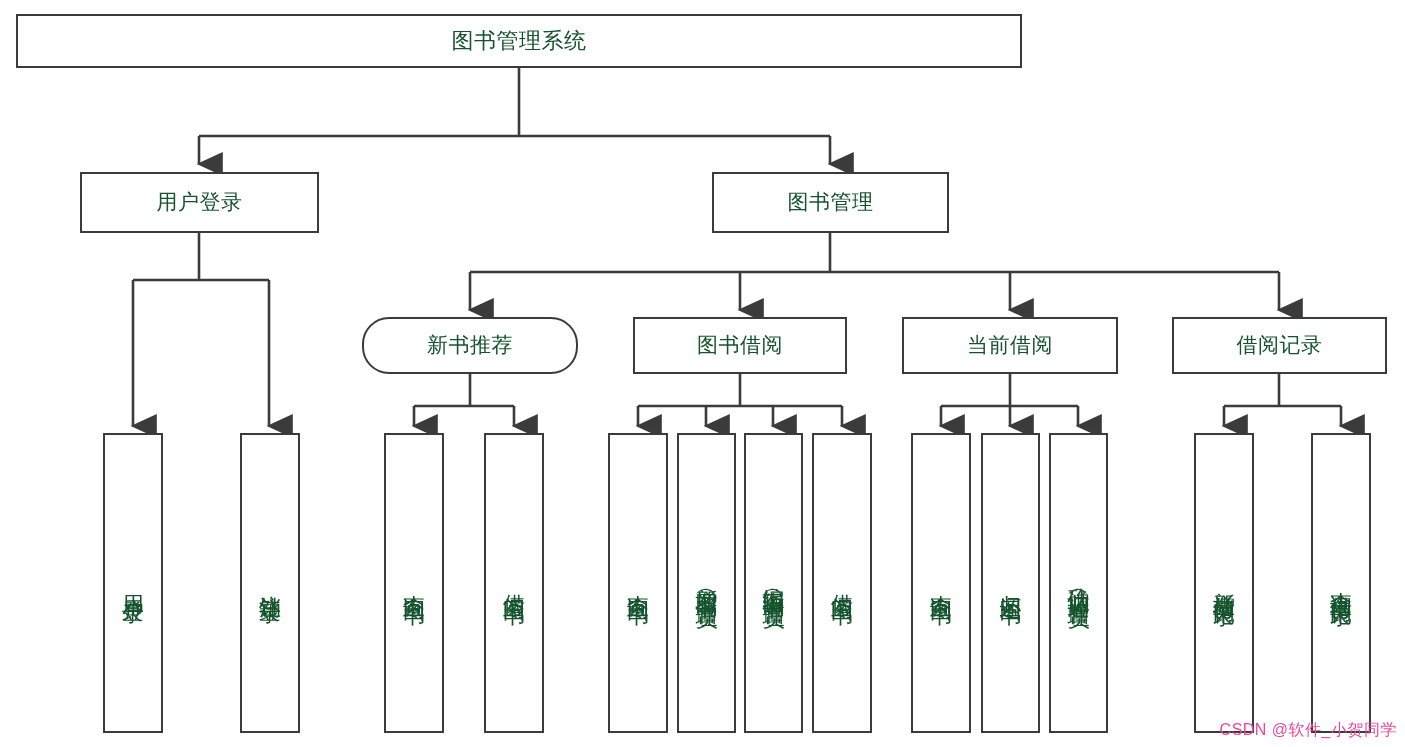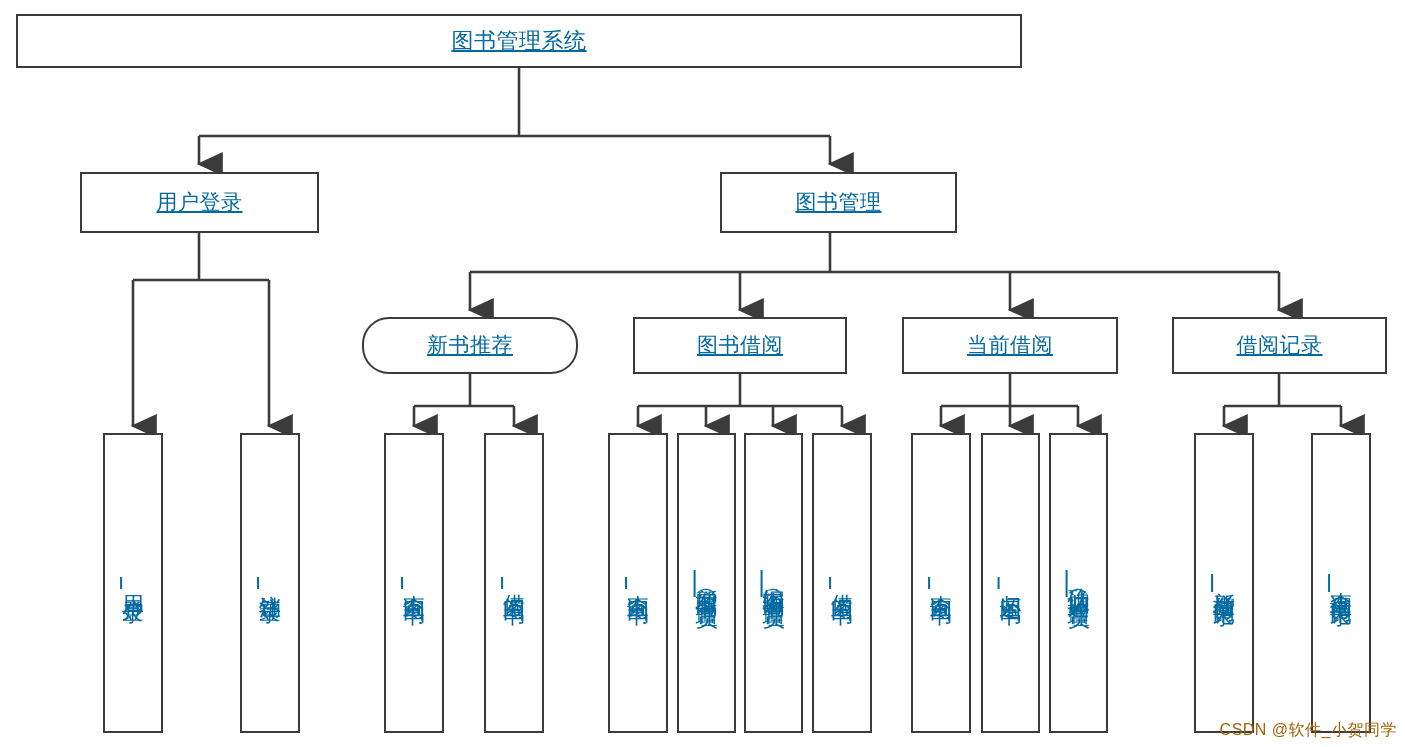--- a/index.html
+++ b/index.html
@@ -15,23 +15,22 @@
   svg.wires{position:absolute;left:0;top:0;width:1405px;height:747px;pointer-events:none;}
 
   .node{
     position:absolute;
     box-sizing:border-box;
     background:#ffffff;
     border:2px solid #3b3b3b;
     display:flex;
     align-items:center;
     justify-content:center;
-    color:#0369a1;
+    color:#14532d;
     z-index:2;
-    text-decoration:underline;
   }
   .node .lbl{
     display:block;
     line-height:1.15;
     white-space:pre;
     letter-spacing:0.5px;
   }
 
   
   .h-node .lbl{font-size:21px;}
@@ -51,21 +50,21 @@
     letter-spacing:3px;
     white-space:nowrap;
     max-height:280px;
   }
 
   .watermark{
     position:absolute;
     right:8px;
     bottom:6px;
     font-size:16px;
-    color:#a16207;
+    color:#ec4899;
     letter-spacing:0.5px;
     z-index:5;
     white-space:nowrap;
   }
 </style>
 </head>
 <body>
 
 <div id="canvas">
 
@@ -120,21 +119,21 @@
     </g>
   </svg>
 
   <div class="node h-node root" style="left:16px;top:14px;width:1006px;height:54px;">
     <span class="lbl">图书管理系统</span>
   </div>
 
   <div class="node h-node" style="left:80px;top:172px;width:239px;height:61px;">
     <span class="lbl">用户登录</span>
   </div>
-  <div class="node h-node" style="left:712px;top:172px;width:237px;height:61px;margin-left:8px;">
+  <div class="node h-node" style="left:712px;top:172px;width:237px;height:61px;">
     <span class="lbl">图书管理</span>
   </div>
 
   <div class="node h-node" style="left:362px;top:317px;width:216px;height:57px;border-radius:27px;">
     <span class="lbl">新书推荐</span>
   </div>
   <div class="node h-node" style="left:633px;top:317px;width:214px;height:57px;">
     <span class="lbl">图书借阅</span>
   </div>
   <div class="node h-node" style="left:1172px;top:317px;width:215px;height:57px;">

